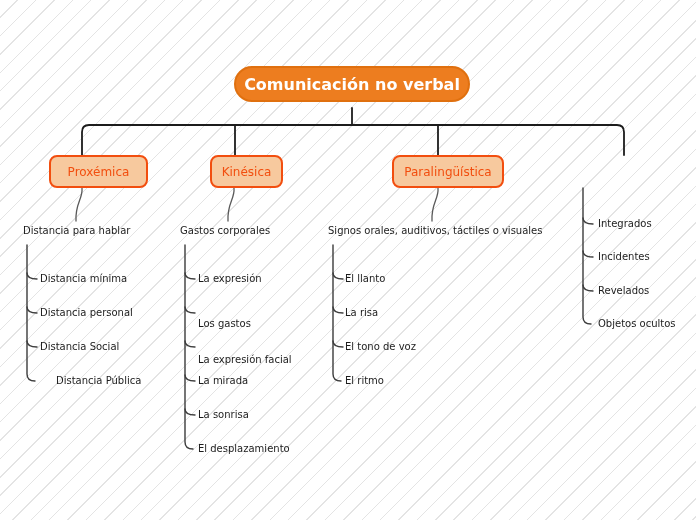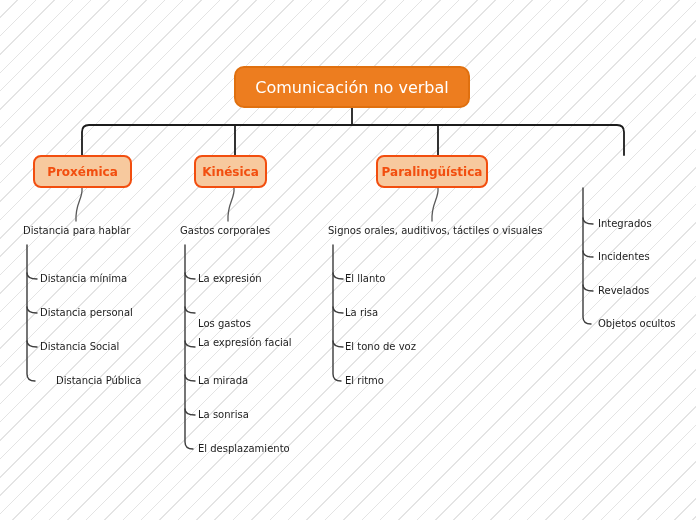--- a/index.html
+++ b/index.html
@@ -21,49 +21,50 @@
   svg.connectors {
     position: absolute;
     left: 0; top: 0;
     width: 696px; height: 520px;
     pointer-events: none;
   }
 
   .root-node {
     position: absolute;
     left: 234px; top: 66px;
-    width: 236px; height: 42px;
+    width: 236px; height: 36px;
     box-sizing: border-box;
     background: #ed7d1f;
     border: 2px solid #e0700f;
-    border-radius: 10px;
+    border-radius: 18px;
     color: #ffffff;
     font-size: 16px;
-    font-weight: normal;
+    font-weight: bold;
     display: flex;
     align-items: center;
     justify-content: center;
     white-space: nowrap;
   }
 
   .branch-node {
     position: absolute;
     top: 155px;
     height: 33px;
     box-sizing: border-box;
     background: #f7c99e;
     border: 2px solid #f24e0f;
     border-radius: 8px;
     color: #f24e0f;
     font-size: 12px;
-    font-weight: bold;
+    font-weight: normal;
     display: flex;
     align-items: center;
     justify-content: center;
     white-space: nowrap;
+    margin-left: 16px;
   }
 
   .sublabel {
     position: absolute;
     font-size: 10px;
     color: #1c1c1c;
     height: 14px;
     line-height: 14px;
     white-space: nowrap;
   }
@@ -133,21 +134,21 @@
   <div class="sublabel" style="left:180px; top:224px">Gastos corporales</div>
   <div class="sublabel" style="left:328px; top:224px">Signos orales, auditivos, táctiles o visuales</div>
 
   <div class="tree-item" style="left:40px; top:272px">Distancia mínima</div>
   <div class="tree-item" style="left:40px; top:306px">Distancia personal</div>
   <div class="tree-item" style="left:40px; top:340px">Distancia Social</div>
   <div class="tree-item" style="left:56px; top:374px">Distancia Pública</div>
 
   <div class="tree-item" style="left:198px; top:272px">La expresión</div>
   <div class="tree-item" style="left:198px; top:317px">Los gastos</div>
-  <div class="tree-item" style="left:198px; top:336px">La expresión facial</div>
+  <div class="tree-item" style="left:198px; top:353px">La expresión facial</div>
   <div class="tree-item" style="left:198px; top:374px">La mirada</div>
   <div class="tree-item" style="left:198px; top:408px">La sonrisa</div>
   <div class="tree-item" style="left:198px; top:442px">El desplazamiento</div>
 
   <div class="tree-item" style="left:345px; top:272px">El llanto</div>
   <div class="tree-item" style="left:345px; top:306px">La risa</div>
   <div class="tree-item" style="left:345px; top:340px">El tono de voz</div>
   <div class="tree-item" style="left:345px; top:374px">El ritmo</div>
 
   <div class="tree-item" style="left:598px; top:217px">Integrados</div>

